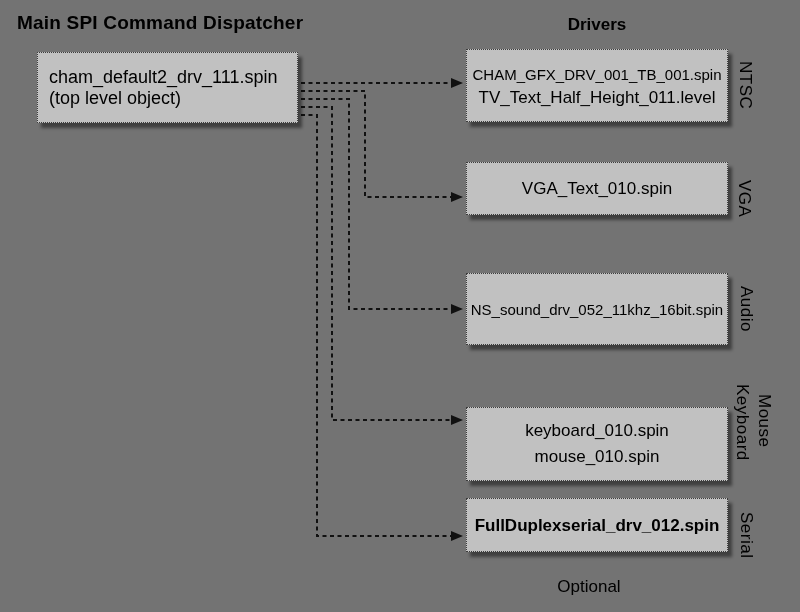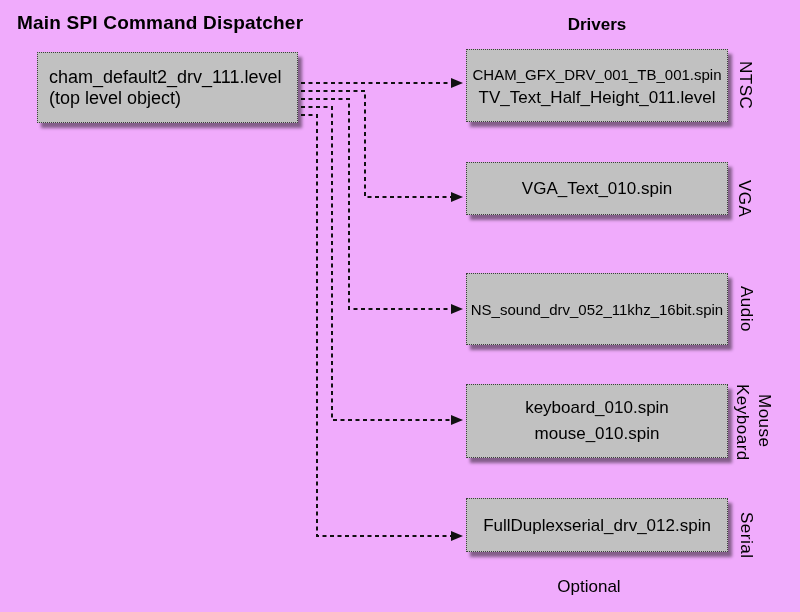--- a/index.html
+++ b/index.html
@@ -6,21 +6,21 @@
     margin: 0;
     padding: 0;
     background: #ffffff;
     font-family: "Liberation Sans", "DejaVu Sans", sans-serif;
     color: #000000;
   }
   .stage {
     position: relative;
     width: 800px;
     height: 612px;
-    background: #f0abfc;
+    background: #737373;
     overflow: hidden;
   }
   .connectors {
     position: absolute;
     left: 0;
     top: 0;
     z-index: 0;
   }
   .heading {
     position: absolute;
@@ -65,22 +65,22 @@
   .driver-box {
     left: 466px;
     width: 262px;
     text-align: center;
     font-size: 17px;
     line-height: 23px;
   }
   #box-ntsc     { top: 49px;  height: 73px; }
   #box-vga      { top: 162px; height: 53px; }
   #box-audio    { top: 273px; height: 72px; }
-  #box-keyboard { top: 384px; height: 74px; line-height: 26px; }
-  #box-serial   { top: 498px; height: 54px; }
+  #box-keyboard { top: 407px; height: 74px; line-height: 26px; }
+  #box-serial   { top: 498px; height: 54px; font-weight: bold; }
   .sm { font-size: 15px; }
   .file-line { white-space: nowrap; }
   .vlabel {
     position: absolute;
     writing-mode: vertical-rl;
     text-align: center;
     font-size: 17px;
     line-height: 22px;
     letter-spacing: 0.5px;
     white-space: nowrap;
@@ -118,21 +118,21 @@
     <path d="M301,99 L349,99 L349,309 L452,309" fill="none" stroke="#111111" stroke-width="2" stroke-dasharray="4 3.5" marker-end="url(#arrow)"></path>
     <path d="M301,107 L332,107 L332,420 L452,420" fill="none" stroke="#111111" stroke-width="2" stroke-dasharray="4 3.5" marker-end="url(#arrow)"></path>
     <path d="M301,115 L317,115 L317,536 L452,536" fill="none" stroke="#111111" stroke-width="2" stroke-dasharray="4 3.5" marker-end="url(#arrow)"></path>
   </svg>
 
   <div class="heading" id="main-heading">Main SPI Command Dispatcher</div>
 
   <div class="heading" id="drivers-heading">Drivers</div>
 
   <div class="box" id="box-dispatcher">
-    <div class="file-line">cham_default2_drv_111.level</div>
+    <div class="file-line">cham_default2_drv_111.spin</div>
     <div class="file-line">(top level object)</div>
   </div>
 
   <div class="box driver-box" id="box-ntsc">
     <div class="file-line sm">CHAM_GFX_DRV_001_TB_001.spin</div>
     <div class="file-line">TV_Text_Half_Height_011.level</div>
   </div>
 
   <div class="box driver-box" id="box-vga">
     <div class="file-line">VGA_Text_010.spin</div>

